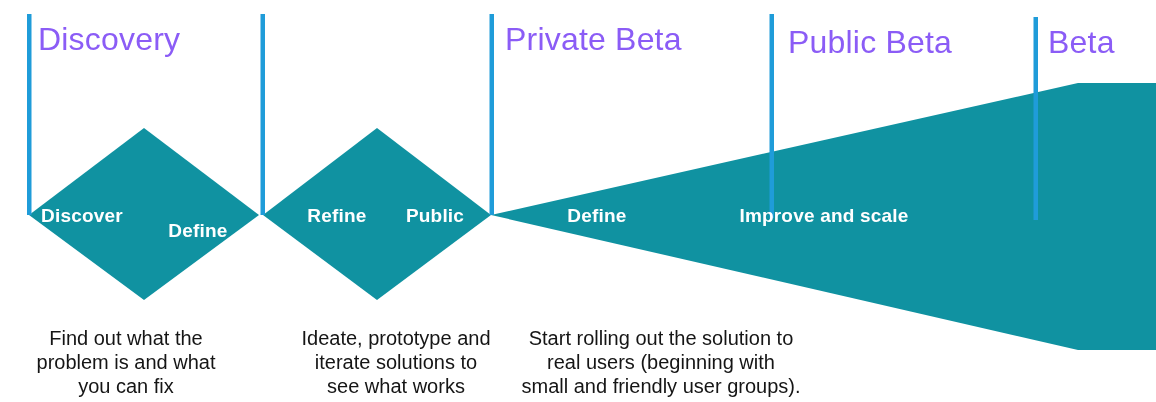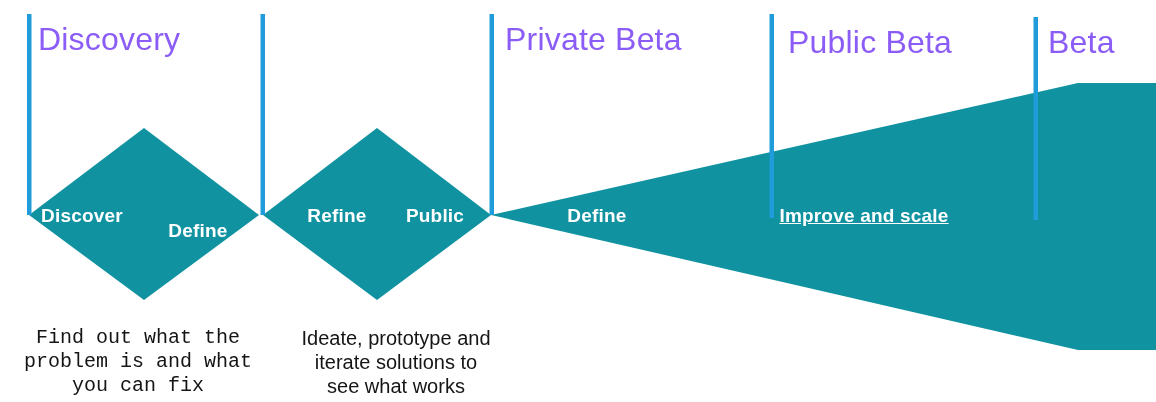--- a/index.html
+++ b/index.html
@@ -73,22 +73,25 @@
   <div class="phase-title" style="left:38px;">Discovery</div>
   <div class="phase-title" style="left:788px; top:24px;">Public Beta</div>
   <div class="phase-title" style="left:505px;">Private Beta</div>
   <div class="phase-title" style="left:1048px; top:24px;">Beta</div>
 
   <span class="stage-label" style="left:82px; top:216px;">Discover</span>
   <span class="stage-label" style="left:198px; top:216px;margin-top:15px;">Define</span>
   <span class="stage-label" style="left:337px; top:216px;">Refine</span>
   <span class="stage-label" style="left:435px; top:216px;">Public</span>
   <span class="stage-label" style="left:597px; top:216px;">Define</span>
-  <span class="stage-label" style="left:864px; top:216px;text-decoration:underline;">Improve and scale</span>
+  <span class="stage-label" style="left:824px; top:216px;">Improve and scale</span>
 
-  <div class="phase-desc" style="left:138px;font-family:Liberation Mono, monospace;">Find out what the
+  <div class="phase-desc" style="left:126px;">Find out what the
 problem is and what
 you can fix</div>
   <div class="phase-desc" style="left:396px;">Ideate, prototype and
 iterate solutions to
 see what works</div>
+  <div class="phase-desc" style="left:661px;">Start rolling out the solution to
+real users (beginning with
+small and friendly user groups).</div>
 
 </div>
 
 </body></html>

